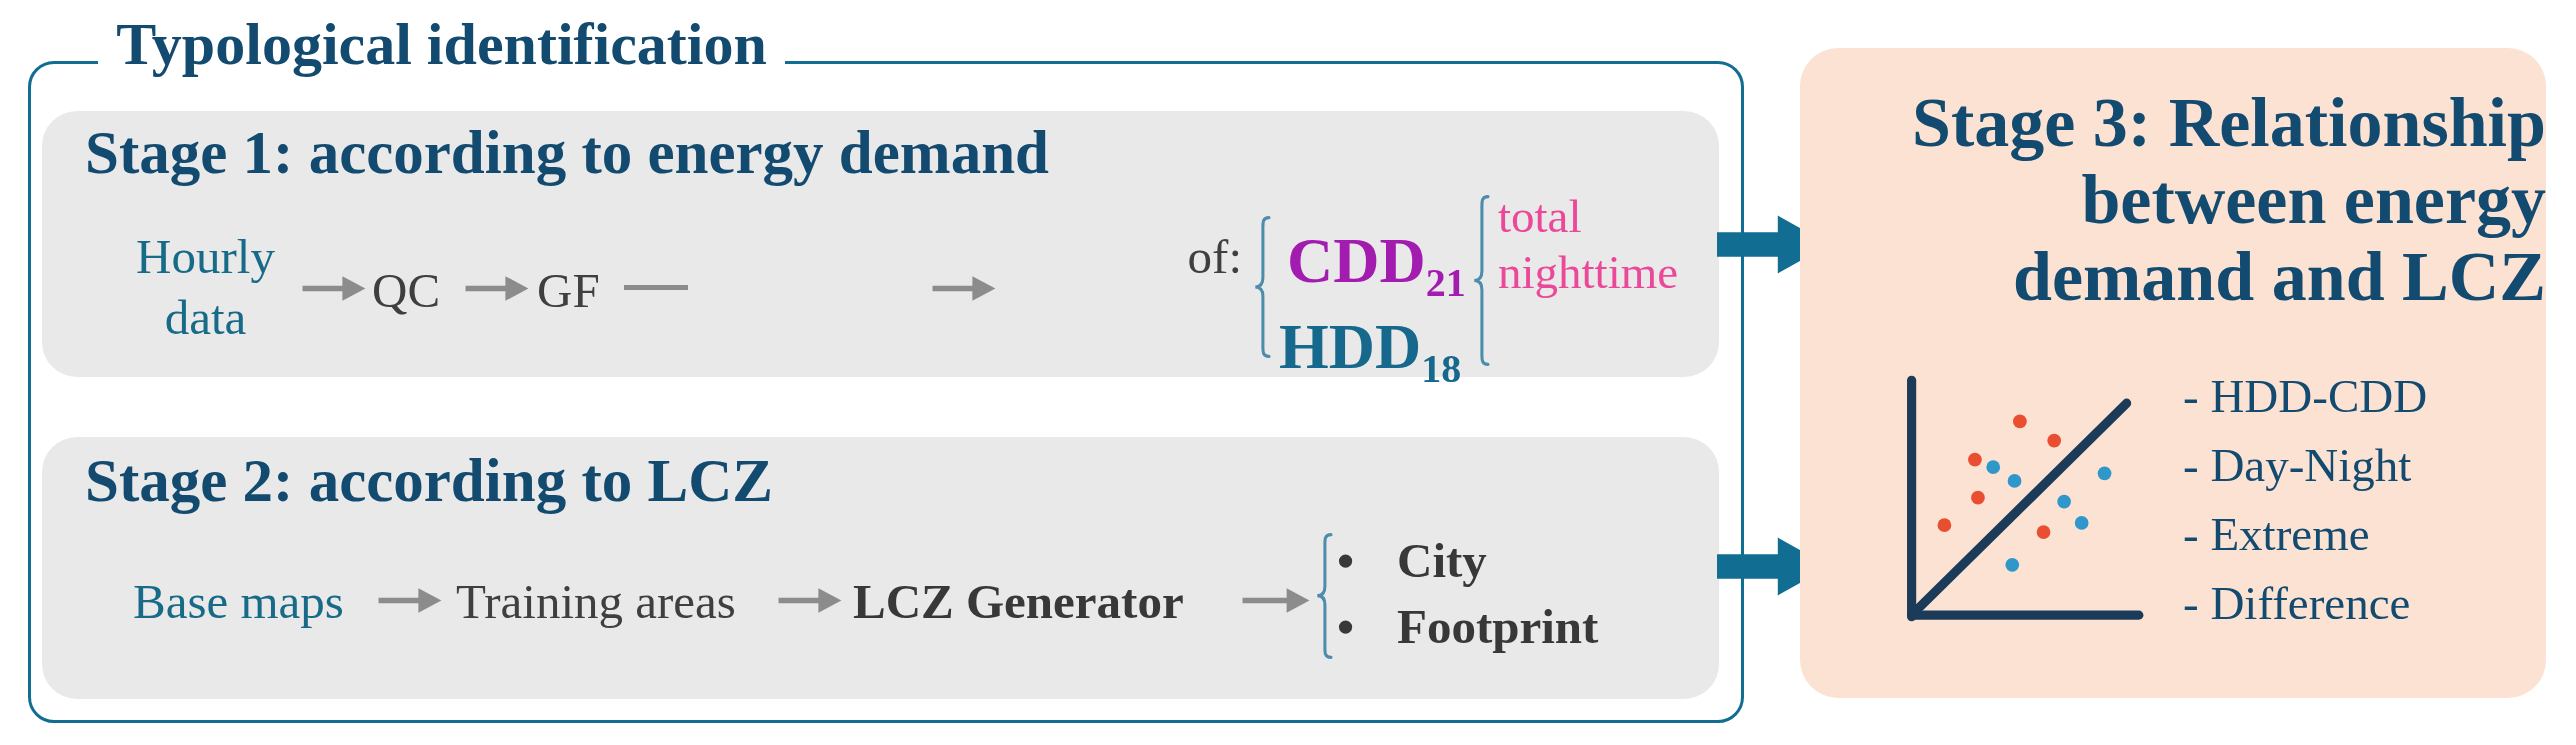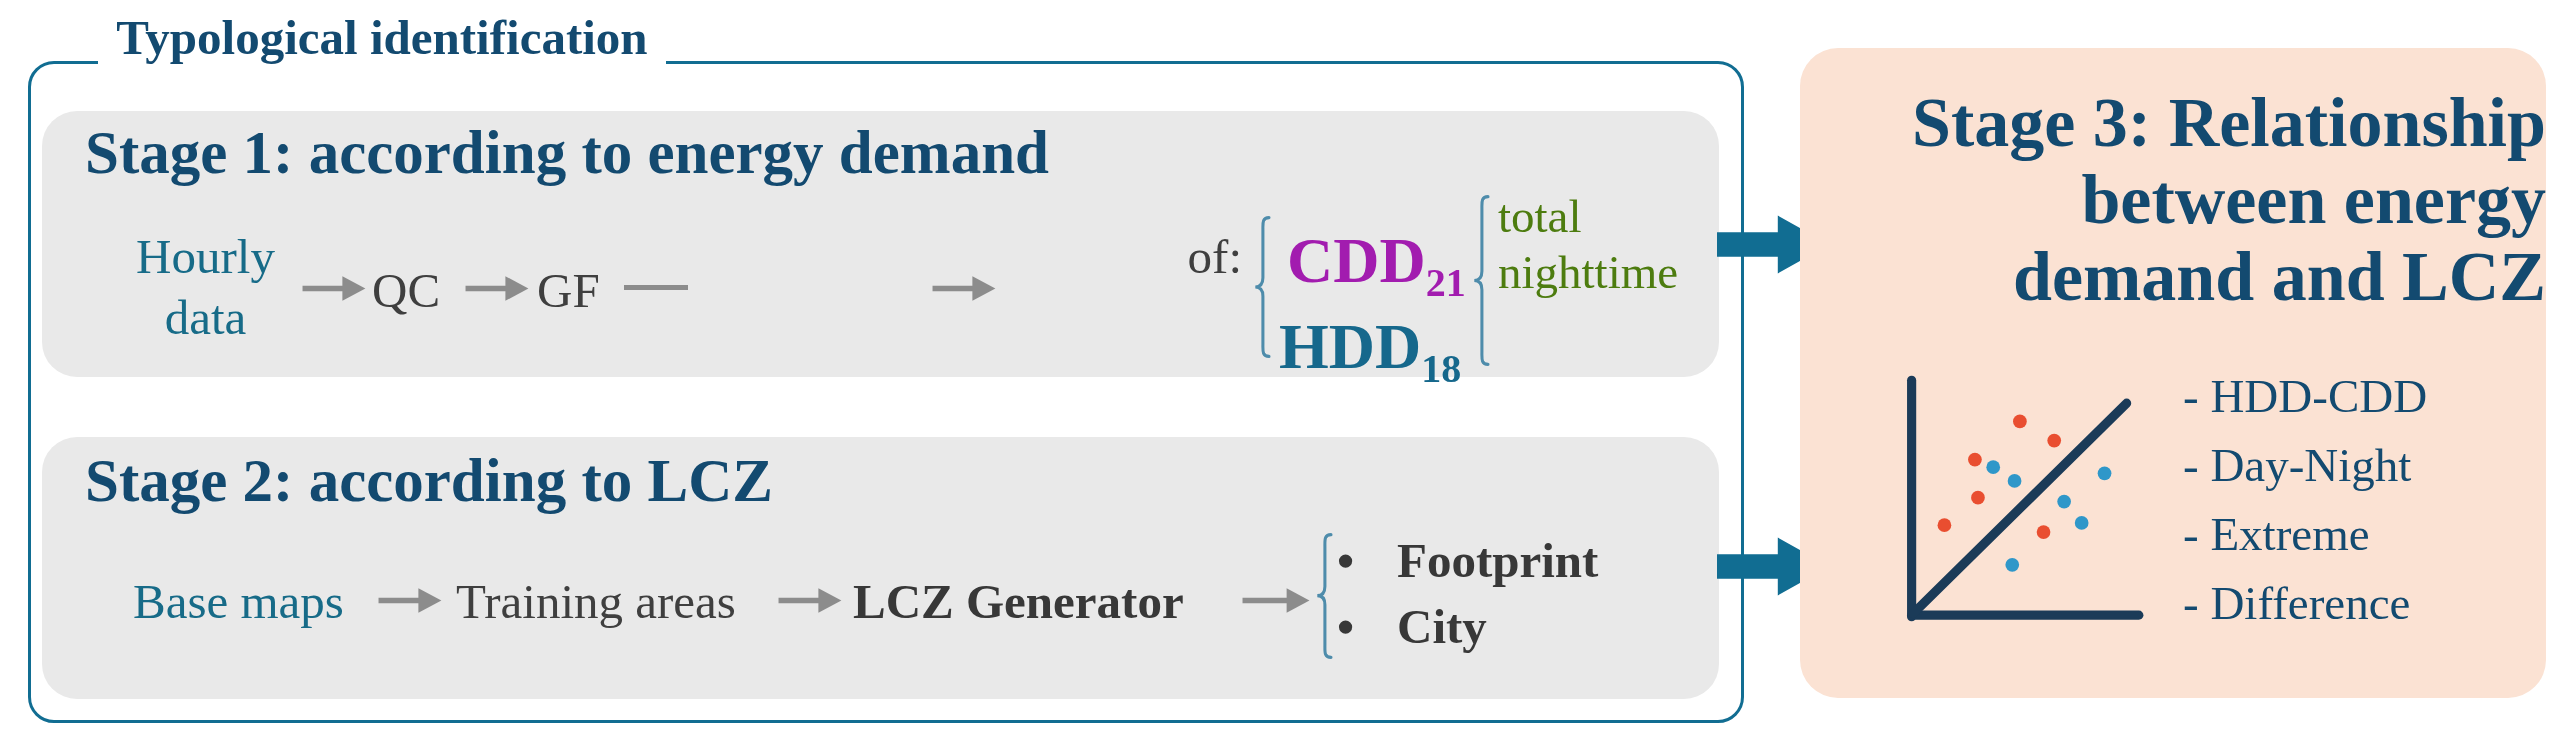--- a/index.html
+++ b/index.html
@@ -8,21 +8,21 @@
     font-family:"Liberation Serif","DejaVu Serif",serif;
   }
   
   .outer-frame{
     position:absolute;left:27.5px;top:61px;width:1710px;height:656px;
     border:3.1px solid #116d92;border-radius:26px;background:transparent;
   }
   .frame-title{
     position:absolute;left:98px;top:10.7px;
     background:#ffffff;padding:0 18.3px;
-    font-size:49px;font-weight:bold;color:#134a70;line-height:1.1;white-space:nowrap;
+    font-size:60px;font-weight:bold;color:#134a70;line-height:1.1;white-space:nowrap;
   }
   
   .stage-box{
     position:absolute;background:#e9e9e9;border-radius:35px;
   }
   .stage1-box{left:42px;top:111px;width:1677px;height:266px;}
   .stage2-box{left:42px;top:437px;width:1677px;height:262px;}
   .stage-heading{
     position:absolute;font-size:61px;font-weight:bold;color:#134a70;white-space:nowrap;line-height:1.1;
   }
@@ -33,21 +33,21 @@
   .right{text-align:right;}
   .bold{font-weight:bold;color:#383838;}
   .garr{position:absolute;}
   .dash-connector{position:absolute;width:64px;height:5.3px;background:#8c8c8c;}
   .brace{position:absolute;}
   
   .dd-col{position:absolute;left:1279px;top:229px;line-height:64px;font-size:64px;font-weight:bold;white-space:nowrap;}
   .dd-red{color:#a21caf;margin-left:8px;}
   .dd-blue{color:#16688c;}
   .dd-sub{font-size:40px;}
-  .scope-col{position:absolute;left:1498px;top:188px;font-size:47px;line-height:56px;color:#4d7c0f;white-space:nowrap;}
+  .scope-col{position:absolute;left:1498px;top:188px;font-size:47px;line-height:56px;color:#ec4899;white-space:nowrap;}
   
   .out-col{position:absolute;left:1337px;top:528px;font-size:49px;line-height:66px;font-weight:bold;color:#383838;white-space:nowrap;}
   .out-col .bullet{display:inline-block;width:60px;}
   
   .block-arrow{position:absolute;left:1717px;}
   
   .stage3-box{
     position:absolute;left:1800px;top:48px;width:746px;height:650px;
     background:#fbe2d3;border-radius:38px;
   }
@@ -140,22 +140,22 @@
   <svg class="garr" style="left:1241px;top:579px;" width="73" height="43" viewBox="0 0 96 56">
     <line x1="2" y1="28" x2="66" y2="28" stroke="#8c8c8c" stroke-width="7"></line>
     <polygon points="60,12 90,28 60,44" fill="#8c8c8c"></polygon>
   </svg>
 
   <svg class="brace" style="left:1315px;top:533px;" width="18.3" height="126" viewBox="0 0 24 165">
     <path d="M21,2 C12,2 13,9 13,18 L13,70 C13,78 10,82 3,82 C10,82 13,86 13,94 L13,147 C13,156 12,163 21,163" fill="none" stroke="#4e8cab" stroke-width="4" stroke-linecap="round"></path>
   </svg>
 
   <div class="out-col">
+    <div><span class="bullet">•</span><span>City</span></div>
     <div><span class="bullet">•</span><span>Footprint</span></div>
-    <div><span class="bullet">•</span><span>City</span></div>
   </div>
 
   <svg class="block-arrow" style="top:214px;" width="114" height="61" viewBox="0 0 150 80">
     <polygon points="0,24 80,24 80,2 148,40 80,78 80,56 0,56" fill="#116d92"></polygon>
   </svg>
   <svg class="block-arrow" style="top:536px;" width="114" height="61" viewBox="0 0 150 80">
     <polygon points="0,24 80,24 80,2 148,40 80,78 80,56 0,56" fill="#116d92"></polygon>
   </svg>
 
   <div class="stage3-box"></div>

